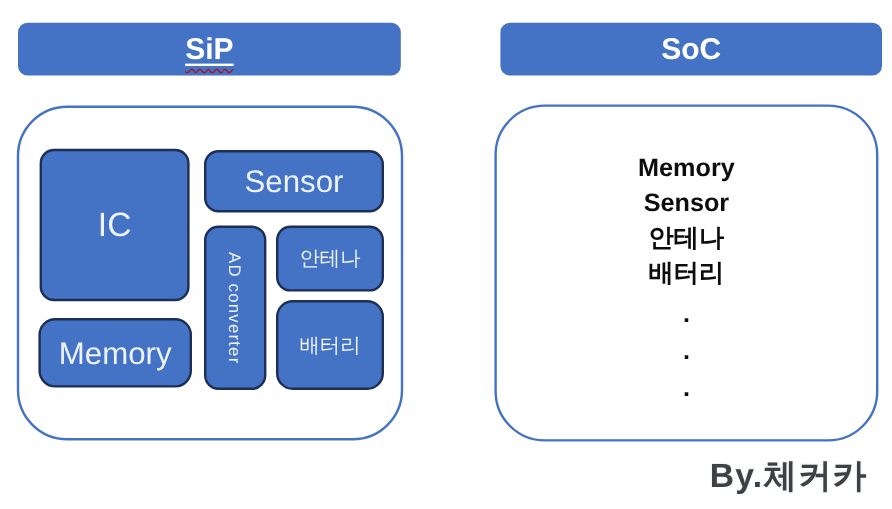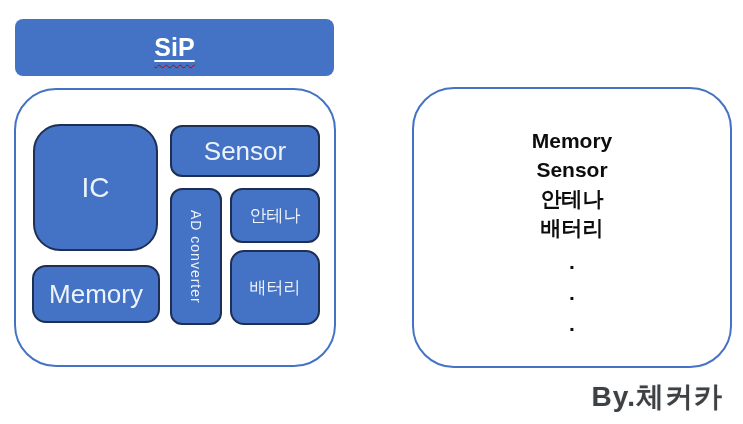--- a/index.html
+++ b/index.html
@@ -10,21 +10,21 @@
     position: relative;
     width: 743px;
     height: 424px;
     background: #ffffff;
     overflow: hidden;
   }
 
   
   .header-bar {
     position: absolute;
-    height: 57px;
+    height: 44px;
     background: #4472C4;
     border-radius: 8px;
     display: flex;
     align-items: center;
     justify-content: center;
     color: #ffffff;
     font-size: 25px;
     font-weight: bold;
   }
   #sip-bar { left: 15px;  top: 19px; width: 319px; }
@@ -56,21 +56,21 @@
     position: absolute;
     background: #4472C4;
     border: 2px solid #1d2f55;
     color: #edf3fb;
     display: flex;
     align-items: center;
     justify-content: center;
     text-align: center;
     border-radius: 12px;
   }
-  #chip-ic        { left: 17px;  top: 34px;  width: 125px; height: 127px; border-radius: 27px; font-size: 28px; }
+  #chip-ic        { left: 17px;  top: 34px;  width: 125px; height: 127px; border-radius: 12px; font-size: 28px; }
   #chip-sensor    { left: 154px; top: 35px;  width: 150px; height: 52px;  font-size: 26px; }
   #chip-ad        { left: 154px; top: 98px;  width: 52px;  height: 137px; font-size: 14px; }
   #chip-antenna   { left: 214px; top: 98px;  width: 90px;  height: 55px;  font-size: 17px; }
   #chip-memory    { left: 16px;  top: 175px; width: 128px; height: 58px;  font-size: 26px; border-radius: 14px; }
   #chip-battery   { left: 214px; top: 160px; width: 90px;  height: 75px;  font-size: 17px; border-radius: 14px; }
 
   .vertical-text {
     writing-mode: vertical-rl;
     white-space: nowrap;
     letter-spacing: 1px;
@@ -115,20 +115,23 @@
 </style>
 </head>
 <body>
 
 <div class="canvas">
 
   <div class="header-bar" id="sip-bar">
     <span class="spellcheck"><span class="white-underline">SiP</span></span>
   </div>
 
+  <div class="header-bar" id="soc-bar">
+    <span>SoC</span>
+  </div>
 
   <div class="container-box" id="sip-container">
     <div class="chip" id="chip-ic">IC</div>
     <div class="chip" id="chip-sensor">Sensor</div>
     <div class="chip" id="chip-ad">
       <span class="vertical-text">AD converter</span>
     </div>
     <div class="chip" id="chip-antenna">안테나</div>
     <div class="chip" id="chip-memory">Memory</div>
     <div class="chip" id="chip-battery">배터리</div>

